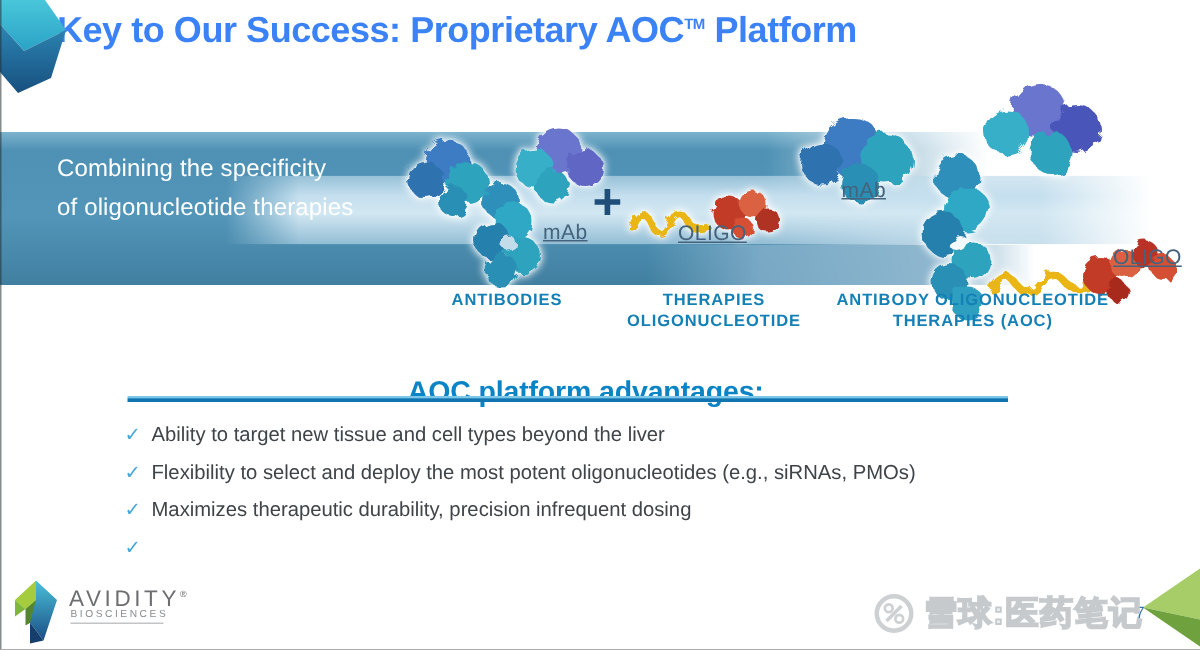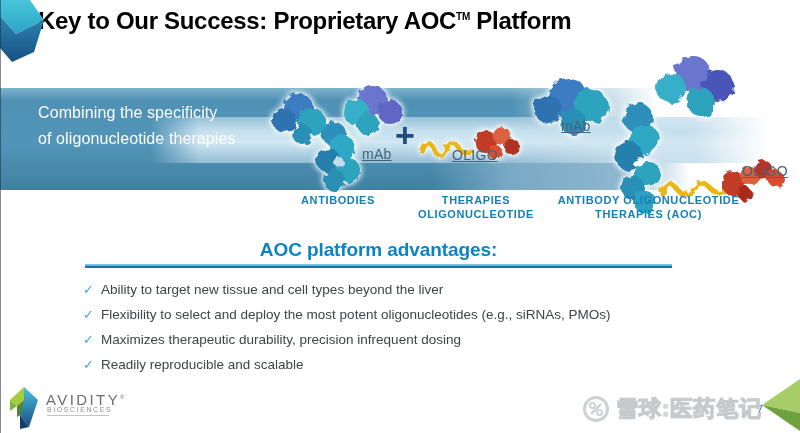--- a/index.html
+++ b/index.html
@@ -6,21 +6,21 @@
   .slide{
     position:relative; width:800px; height:433px; background:#ffffff;
     overflow:hidden; font-family:"Liberation Sans", sans-serif;
     box-shadow:0 0 0 1px rgba(0,0,0,.25);
   }
   .edge-line{position:absolute;left:0;top:0;width:1px;height:433px;background:rgba(35,45,50,.55);z-index:30;}
 
   
   .title{
     position:absolute; left:38px; top:7px; margin:0;
-    font-size:24px; font-weight:bold; color:#000000; letter-spacing:-0.3px;
+    font-size:24px; font-weight:bold; color:#3b82f6; letter-spacing:-0.3px;
     white-space:nowrap;
   }
   .title sup{font-size:10px; font-weight:bold; vertical-align:super;}
 
   
   .corner-tl{position:absolute; left:0; top:0; z-index:5;}
   .corner-br{position:absolute; right:0; bottom:0; z-index:6;}
 
   
   .banner{
@@ -69,21 +69,21 @@
     position:absolute; top:193px; z-index:9; text-align:center;
     color:#1480B6; font-size:11px; font-weight:bold; letter-spacing:.6px; line-height:14px;
     white-space:nowrap;
   }
   .cap1{left:258px; width:160px;}
   .cap2{left:396px; width:160px;}
   .cap3{left:536px; width:225px;}
 
   
   .adv-heading{
-    position:absolute; left:85px; top:239px; width:587px; margin:0;
+    position:absolute; left:85px; top:239px; width:587px; margin:12px;
     text-align:center; font-size:19px; font-weight:bold; color:#0B84C6;
     letter-spacing:-0.1px;
   }
   .adv-rule{
     position:absolute; left:85px; top:264px; width:587px; height:4px;
     background:linear-gradient(180deg,#7CC7E8 0%,#7CC7E8 35%,#1074B1 45%,#1074B1 100%);
   }
   .adv-list{
     position:absolute; left:83px; top:277px; margin:0; padding:0; list-style:none;
     width:660px;
@@ -239,21 +239,21 @@
     <div>ANTIBODY OLIGONUCLEOTIDE</div>
     <div>THERAPIES (AOC)</div>
   </div>
 
   <h2 class="adv-heading">AOC platform advantages:</h2>
   <div class="adv-rule"></div>
   <ul class="adv-list">
     <li><span class="chk">✓</span><span>Ability to target new tissue and cell types beyond the liver</span></li>
     <li><span class="chk">✓</span><span>Flexibility to select and deploy the most potent oligonucleotides (e.g., siRNAs, PMOs)</span></li>
     <li><span class="chk">✓</span><span>Maximizes therapeutic durability, precision infrequent dosing</span></li>
-    <li><span class="chk">✓</span><span>Readily reproducible and scalable</span></li>
+    <li><span class="chk">✓</span></li>
   </ul>
 
   <svg class="brand-icon" width="34" height="48" viewBox="0 0 34 48">
     <defs>
       <linearGradient id="gLogoBlue" x1="0" y1="0" x2="0" y2="1">
         <stop offset="0" stop-color="#49C0D8"></stop>
           <stop offset="1" stop-color="#1B4E86"></stop>
       </linearGradient>
     </defs>
     <polygon points="3,17 17,4 17,17 10,23" fill="#A4CC3C"></polygon>

